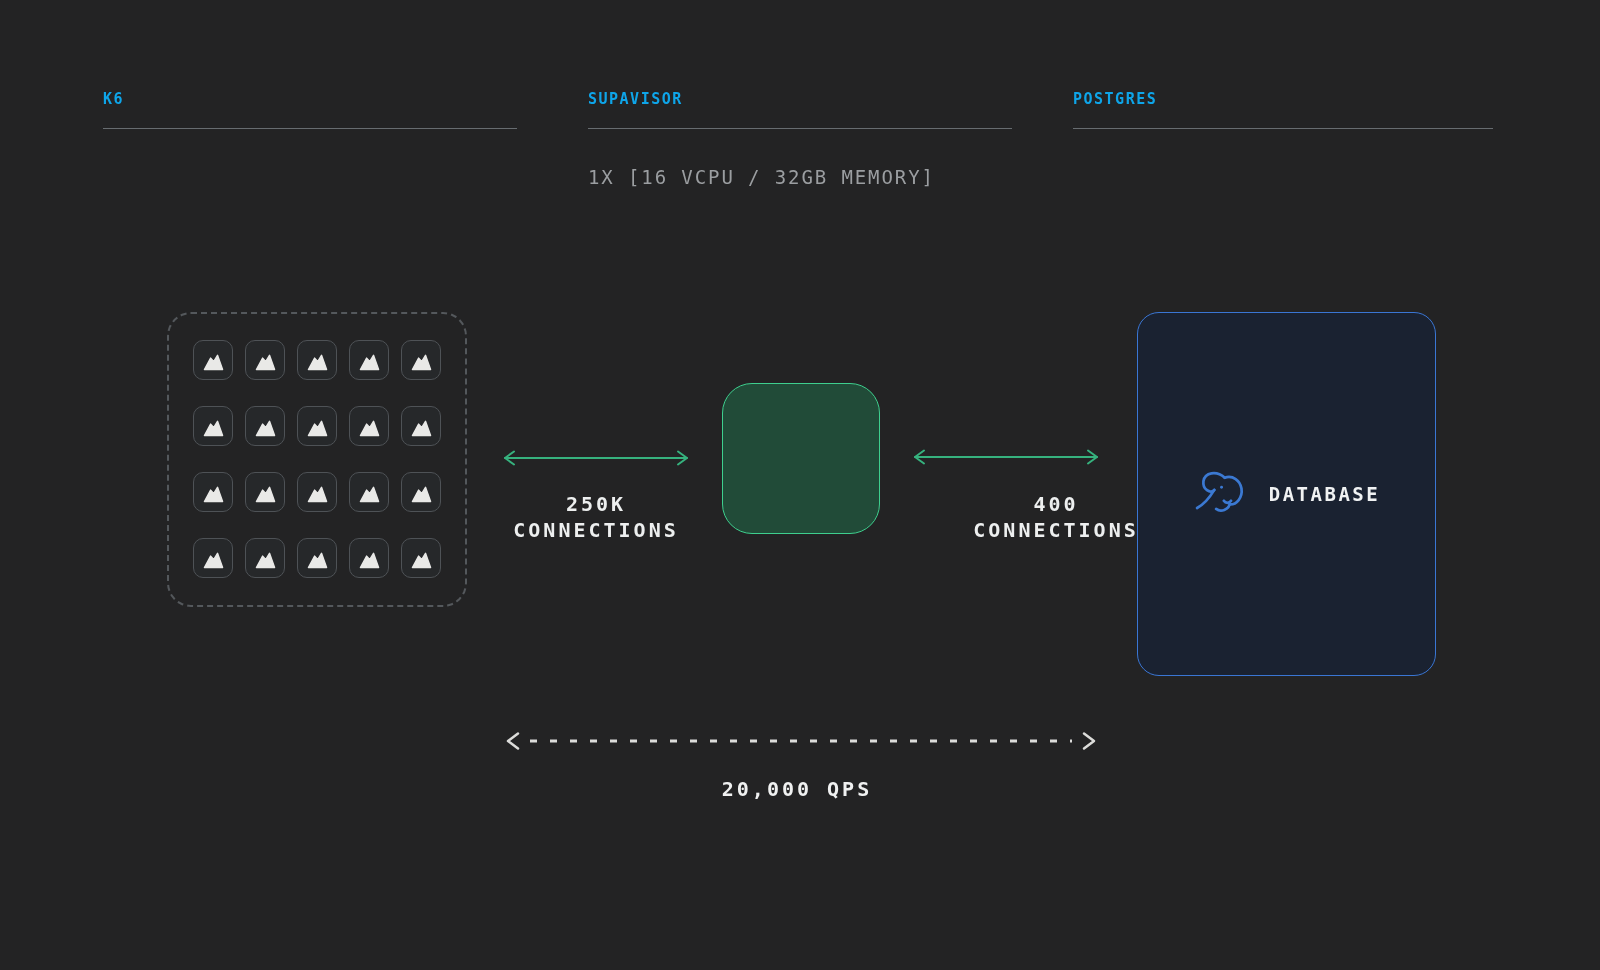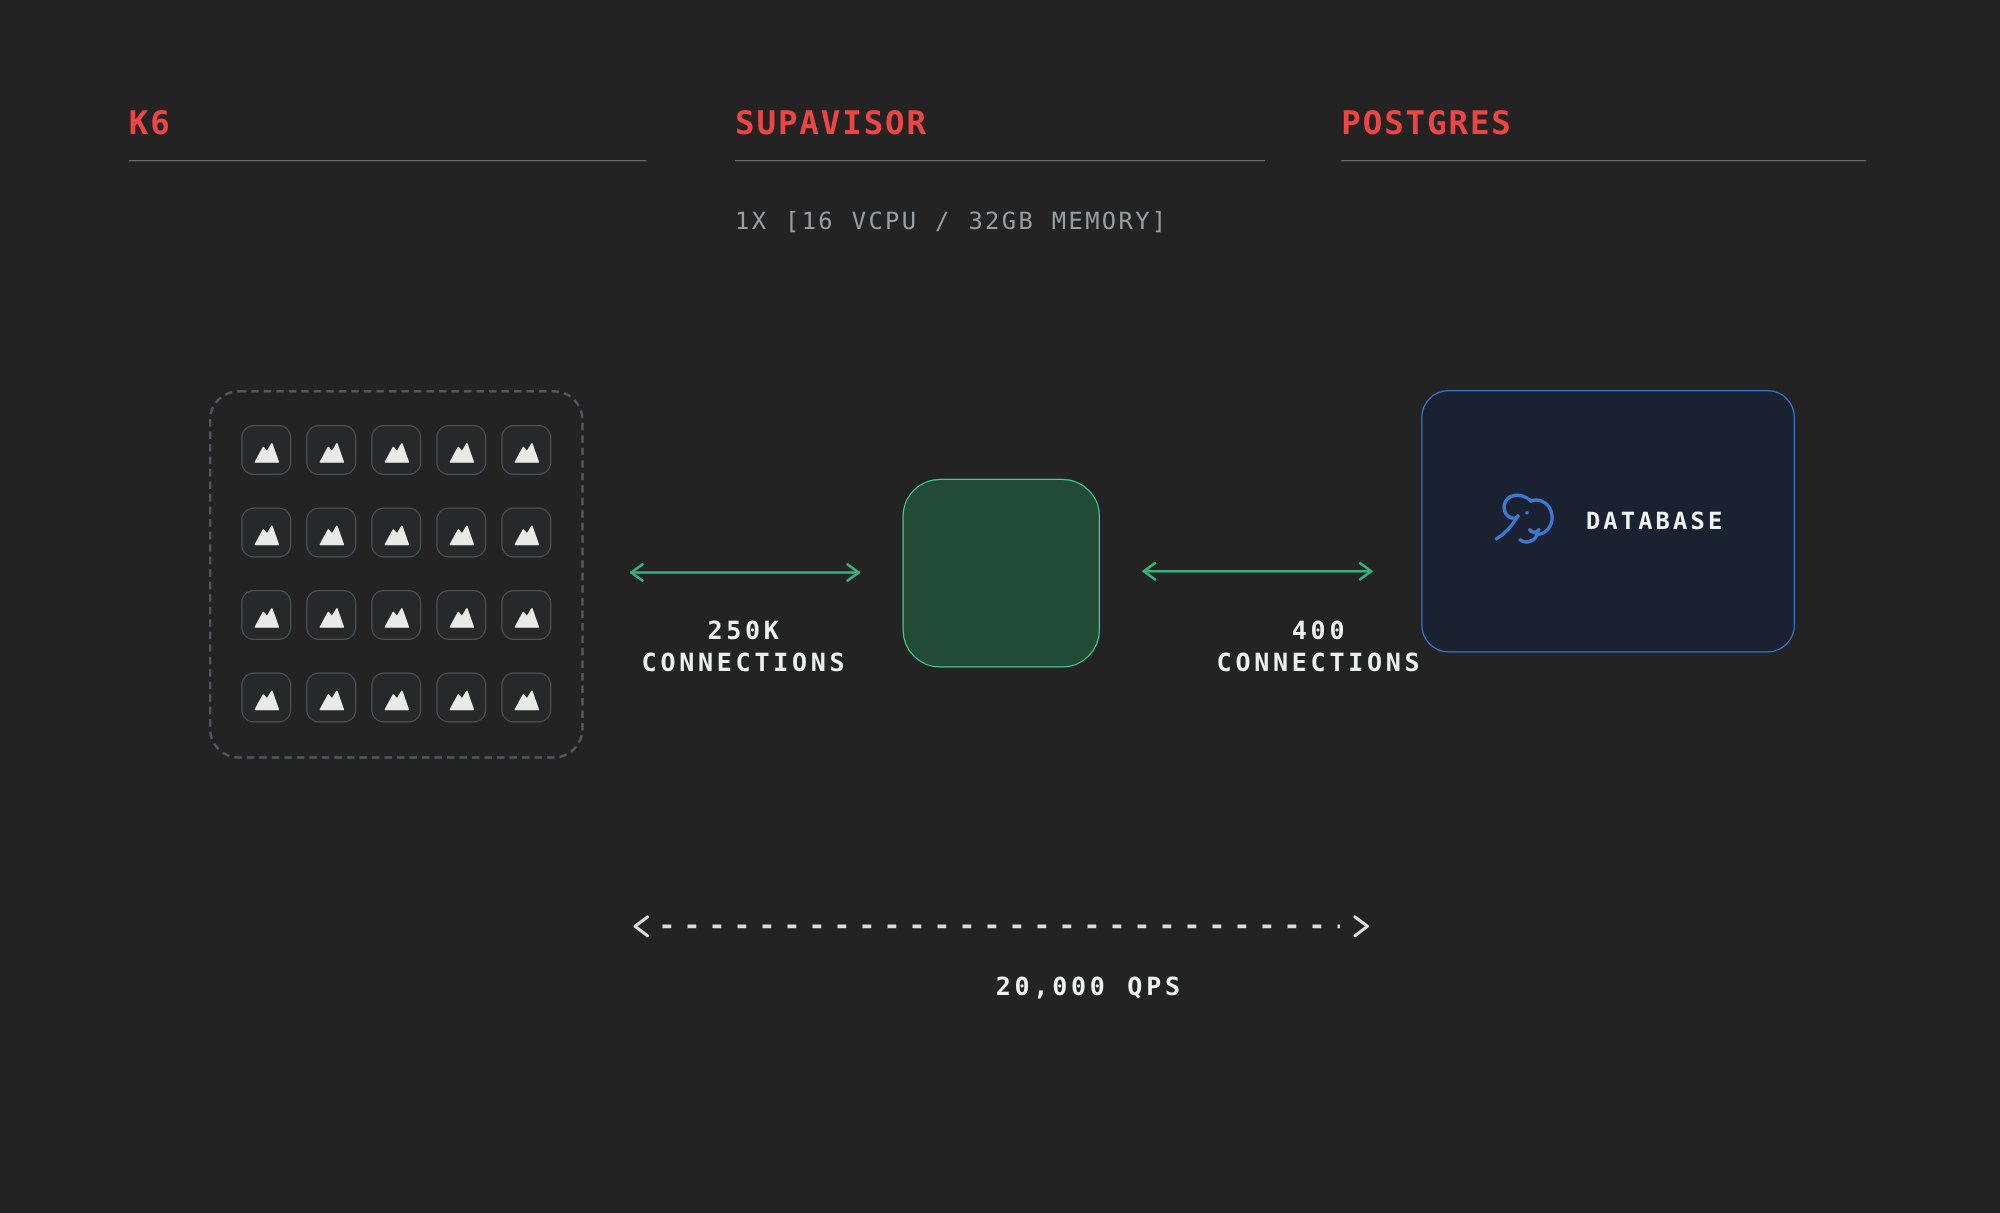--- a/index.html
+++ b/index.html
@@ -9,21 +9,21 @@
     background: #232324;
     font-family: "DejaVu Sans Mono", "Liberation Mono", monospace;
     overflow: hidden;
   }
   .abs { position: absolute; }
 
   
   .col { position: absolute; top: 0; height: 220px; }
   .col-title {
     position: absolute; top: 86px; left: 0;
-    font-size: 26px; font-weight: bold; color: #ef4444;
+    font-size: 15px; font-weight: bold; color: #0ea5e9;
     letter-spacing: 1.5px; line-height: 26px; white-space: nowrap;
   }
   .col-rule {
     position: absolute; top: 128px; left: 0; right: 0;
     border-top: 1px solid #676c70; height: 0;
   }
   .col-spec {
     position: absolute; top: 164px; left: 0;
     font-size: 19px; color: #9b9ea1;
     letter-spacing: 1.9px; line-height: 26px; white-space: nowrap;
@@ -56,21 +56,21 @@
     position: absolute; left: 722px; top: 383px;
     width: 158px; height: 151px;
     background: #214b38;
     border: 1.5px solid #3ecf8e;
     border-radius: 30px;
   }
 
   
   .postgres-node {
     position: absolute; left: 1137px; top: 312px;
-    width: 299px; height: 210px;
+    width: 299px; height: 364px;
     background: #1a2231;
     border: 1.5px solid #3a76d4;
     border-radius: 22px;
     display: flex; align-items: center; justify-content: center;
     gap: 18px;
   }
   .postgres-label {
     font-size: 19px; font-weight: bold; color: #f0f2f3;
     letter-spacing: 2.5px; white-space: nowrap;
   }
@@ -81,21 +81,21 @@
     text-align: center;
     font-size: 20px; font-weight: bold; color: #edefef;
     letter-spacing: 3px; line-height: 26px; white-space: nowrap;
   }
   .conn-label-left  { left: 496px; }
   .conn-label-right { left: 956px; }
 
   
   .qps-label {
     position: absolute; left: 647px; top: 776px; width: 300px;
-    text-align: right;
+    text-align: center;
     font-size: 20px; font-weight: bold; color: #f0f1f1;
     letter-spacing: 3px; line-height: 26px; white-space: nowrap;
   }
 </style>
 </head>
 <body>
 
 <div class="col col-k6">
   <div class="col-title">K6</div>
   <div class="col-rule"></div>

